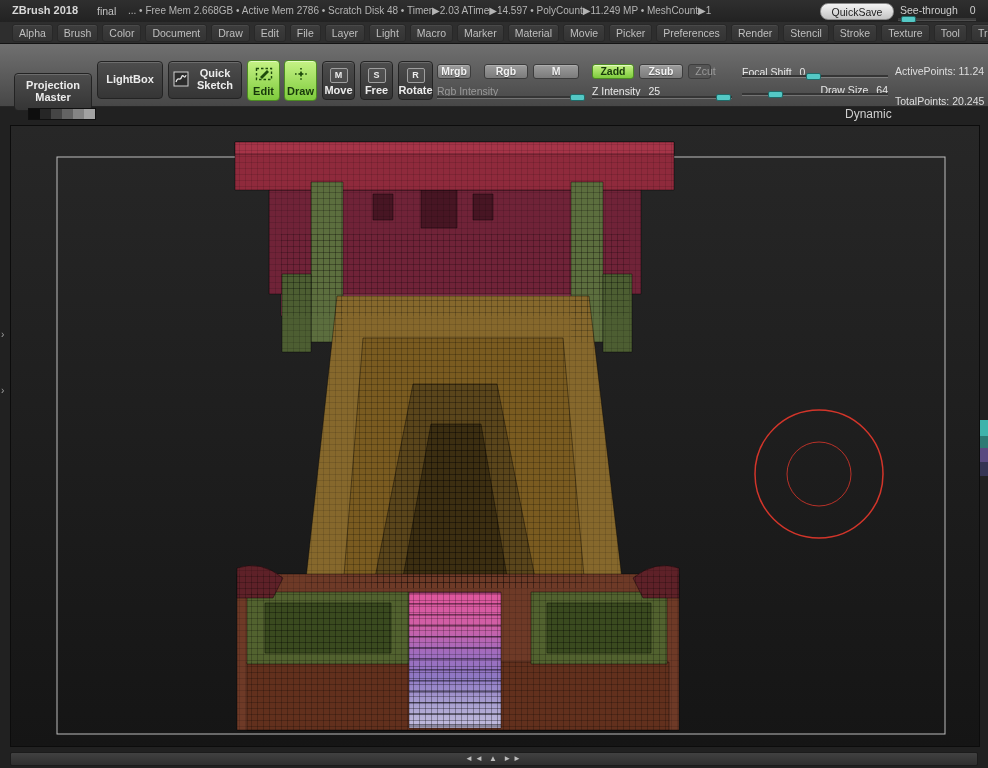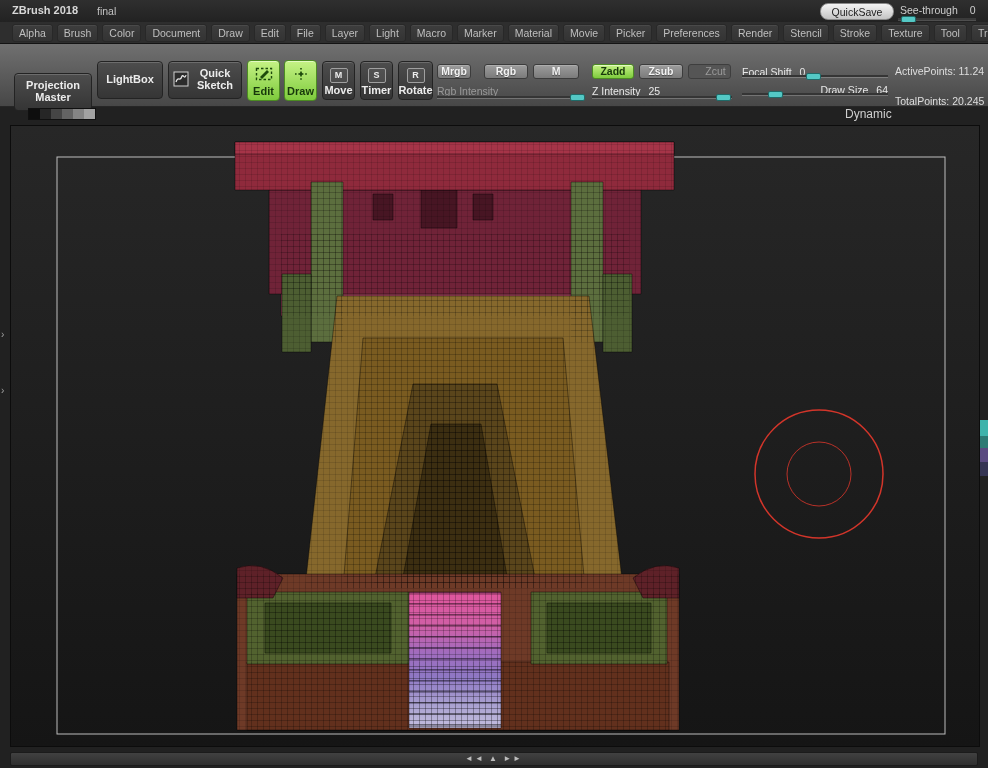--- a/index.html
+++ b/index.html
@@ -71,20 +71,21 @@
     background:linear-gradient(#414141,#2f2f2f);border:1px solid #1b1b1b;border-radius:2px;}
   .dockarrows{position:absolute;left:0;right:0;top:1px;text-align:center;font-size:8px;
     color:#bdbdbd;letter-spacing:2px;}
 </style>
 </head>
 <body>
 
 <div class="titlebar">
   <span class="tb-app">ZBrush 2018</span>
   <span class="tb-doc">final</span>
+  <span class="tb-stats">... • Free Mem 2.668GB • Active Mem 2786 • Scratch Disk 48 • Timer▶2.03 ATime▶14.597 • PolyCount▶11.249 MP • MeshCount▶1</span>
   <div class="quicksave">QuickSave</div>
   <div class="seethrough">
     <span>See-through</span>
     <span>0</span>
   </div>
   <div class="st-track"></div>
   <div class="st-handle"></div>
 </div>
 
 <div class="menubar">
@@ -142,40 +143,40 @@
         </svg>
     </span>
     <span>Draw</span>
   </div>
   <div class="tbtn modebtn" style="left:322px;top:17px;width:33px;height:39px;">
     <span class="mico">M</span>
     <span>Move</span>
   </div>
   <div class="tbtn modebtn" style="left:360px;top:17px;width:33px;height:39px;">
     <span class="mico">S</span>
-    <span>Timer</span>
+    <span>Free</span>
   </div>
   <div class="tbtn modebtn" style="left:398px;top:17px;width:35px;height:39px;">
     <span class="mico">R</span>
     <span>Rotate</span>
   </div>
 
   <div class="tbtn small light" style="left:437px;top:20px;width:34px;height:15px;">Mrgb</div>
   <div class="tbtn small light" style="left:484px;top:20px;width:44px;height:15px;">Rgb</div>
   <div class="tbtn small light" style="left:533px;top:20px;width:46px;height:15px;">M</div>
 
   <div class="slider" style="left:437px;top:37px;width:148px;height:18px;">
     <span class="lab dis">Rgb Intensity</span>
     <div class="track" style="top:15px;"></div>
     <div class="handle" style="left:133px;top:13px;"></div>
   </div>
 
   <div class="tbtn small green" style="left:592px;top:20px;width:42px;height:15px;">Zadd</div>
   <div class="tbtn small light" style="left:639px;top:20px;width:44px;height:15px;">Zsub</div>
-  <div class="tbtn small disabled" style="left:688px;top:20px;width:43px;height:15px;padding-left:12px;">Zcut</div>
+  <div class="tbtn small disabled" style="left:688px;top:20px;width:23px;height:15px;padding-left:12px;">Zcut</div>
 
   <div class="slider" style="left:592px;top:37px;width:140px;height:18px;">
     <span class="lab"><span>Z Intensity</span><b>25</b></span>
     <div class="track" style="top:15px;"></div>
     <div class="handle" style="left:124px;top:13px;"></div>
   </div>
 
   <div class="slider" style="left:742px;top:18px;width:146px;height:16px;">
     <span class="lab"><span>Focal Shift</span><b>0</b></span>
     <div class="track" style="top:13px;"></div>

